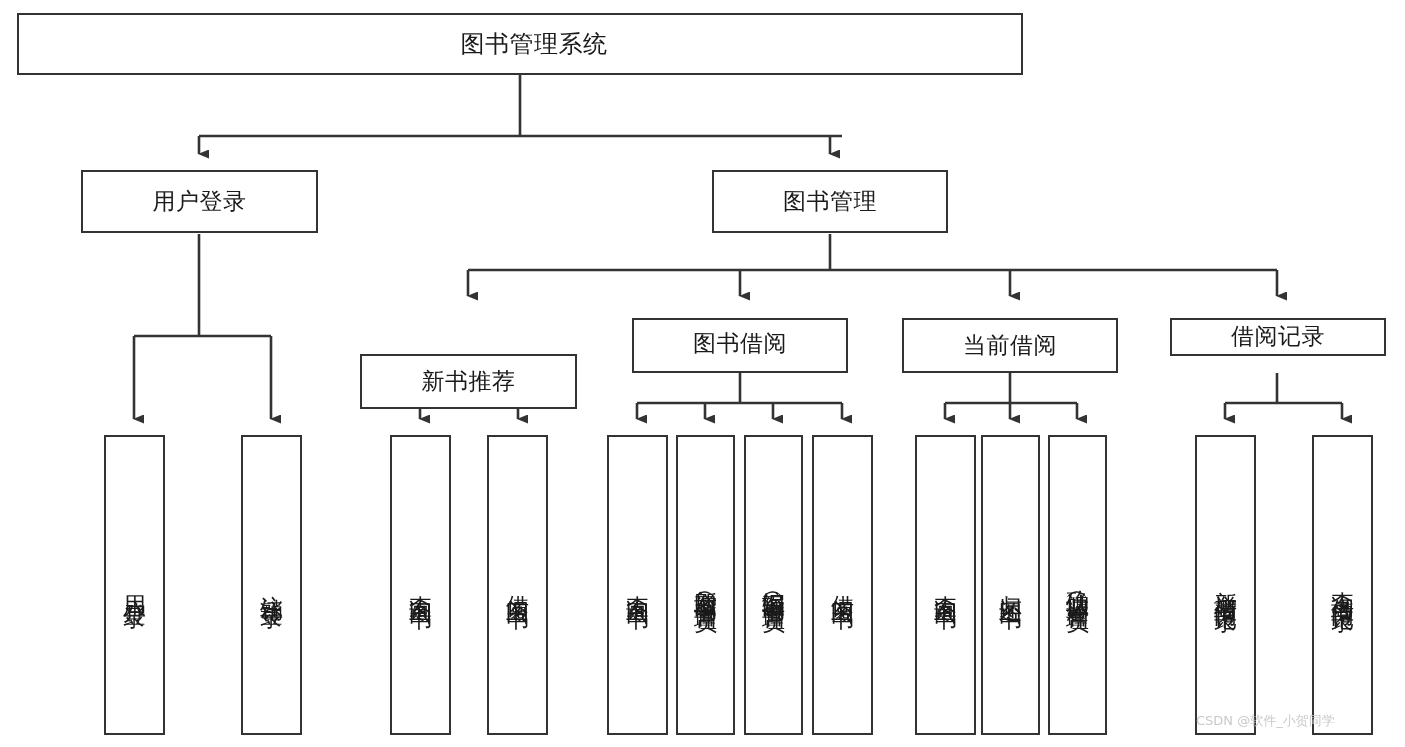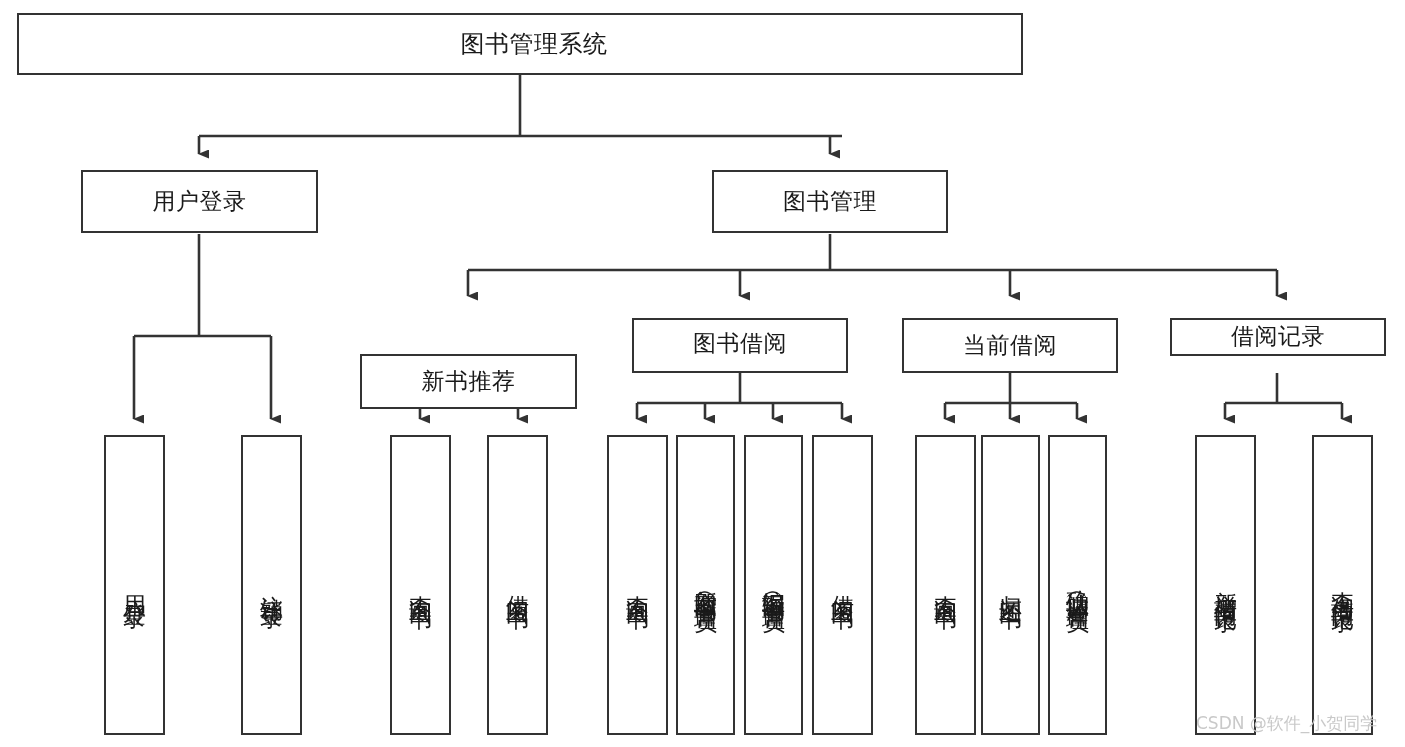--- a/index.html
+++ b/index.html
@@ -61,21 +61,21 @@
     max-height:100%;
   }
   .node.leaf.tall-text .node-label{
     letter-spacing:3px;
     font-size:23px;
   }
   #watermark{
     position:absolute;
     left:1196px;
     top:712px;
-    font-size:17px;
+    font-size:13px;
     color:#c9c9c9;
     white-space:nowrap;
     z-index:5;
     font-family:"DejaVu Sans","Liberation Sans",sans-serif;
   }
 </style>
 </head>
 <body>
 
 <div id="diagram-root">

